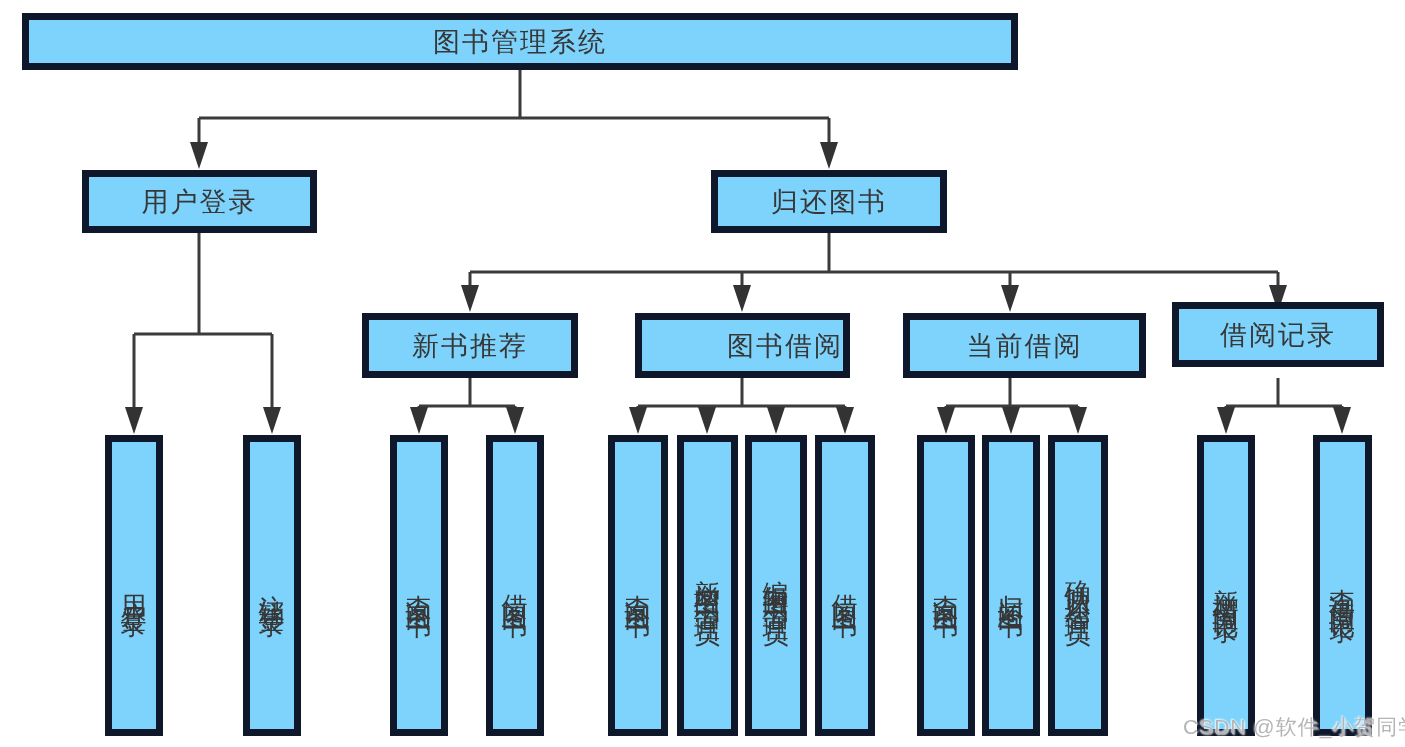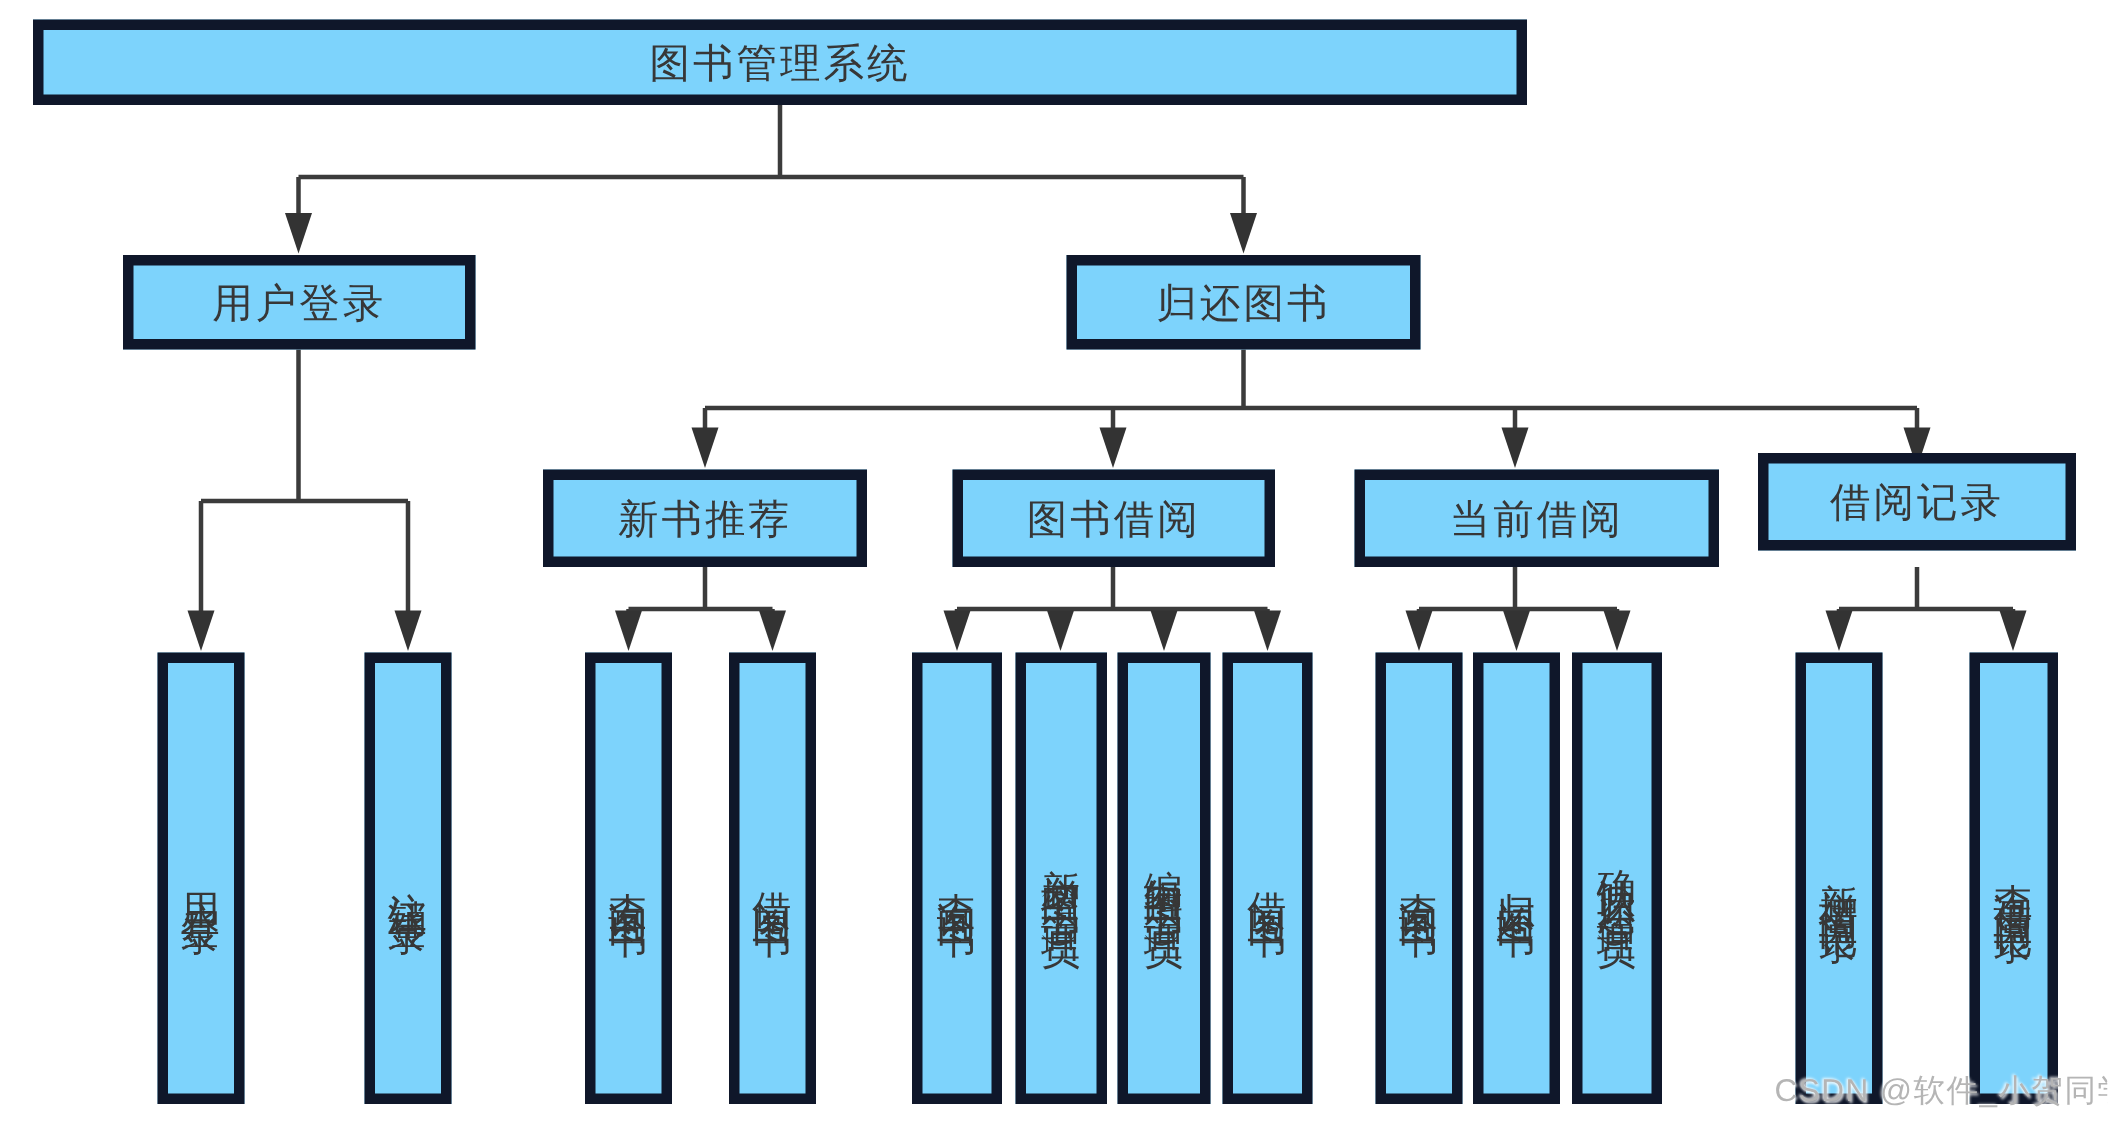--- a/index.html
+++ b/index.html
@@ -117,21 +117,21 @@
   <div class="node hnode" style="left:82px; top:170px; width:235px; height:63px;">
     <span>用户登录</span>
   </div>
   <div class="node hnode" style="left:711px; top:170px; width:236px; height:63px;">
     <span>归还图书</span>
   </div>
 
   <div class="node hnode" style="left:362px; top:313px; width:216px; height:65px;">
     <span>新书推荐</span>
   </div>
-  <div class="node hnode" style="left:635px; top:313px; width:215px; height:65px;">
+  <div class="node hnode" style="left:635px; top:313px; width:215px; height:65px;justify-content:flex-end;">
     <span>图书借阅</span>
   </div>
   <div class="node hnode" style="left:903px; top:313px; width:243px; height:65px;">
     <span>当前借阅</span>
   </div>
   <div class="node hnode" style="left:1172px; top:302px; width:212px; height:65px;">
     <span>借阅记录</span>
   </div>
 
   <div class="node vnode" style="left:105px; top:435px; width:58px; height:301px;">

